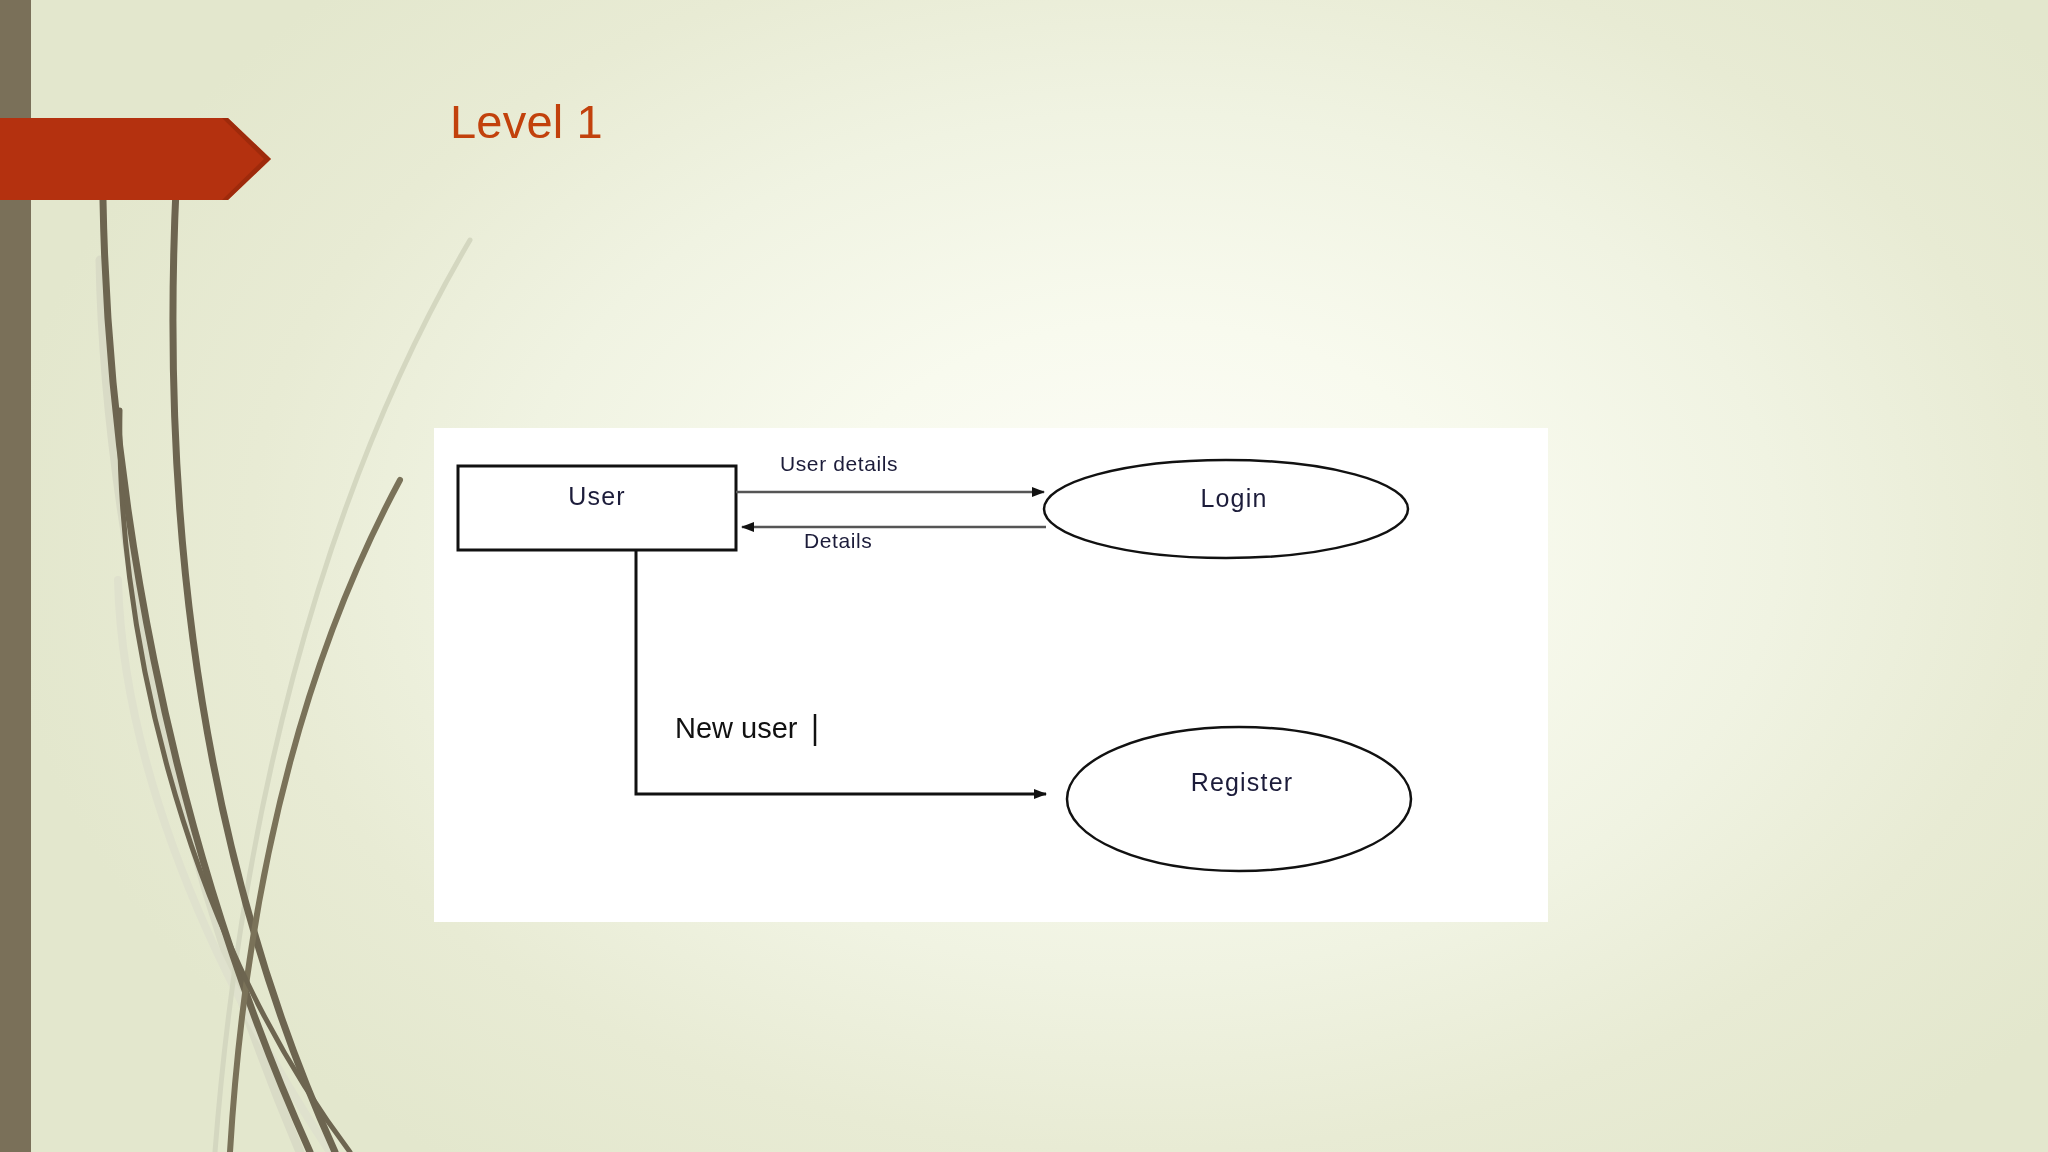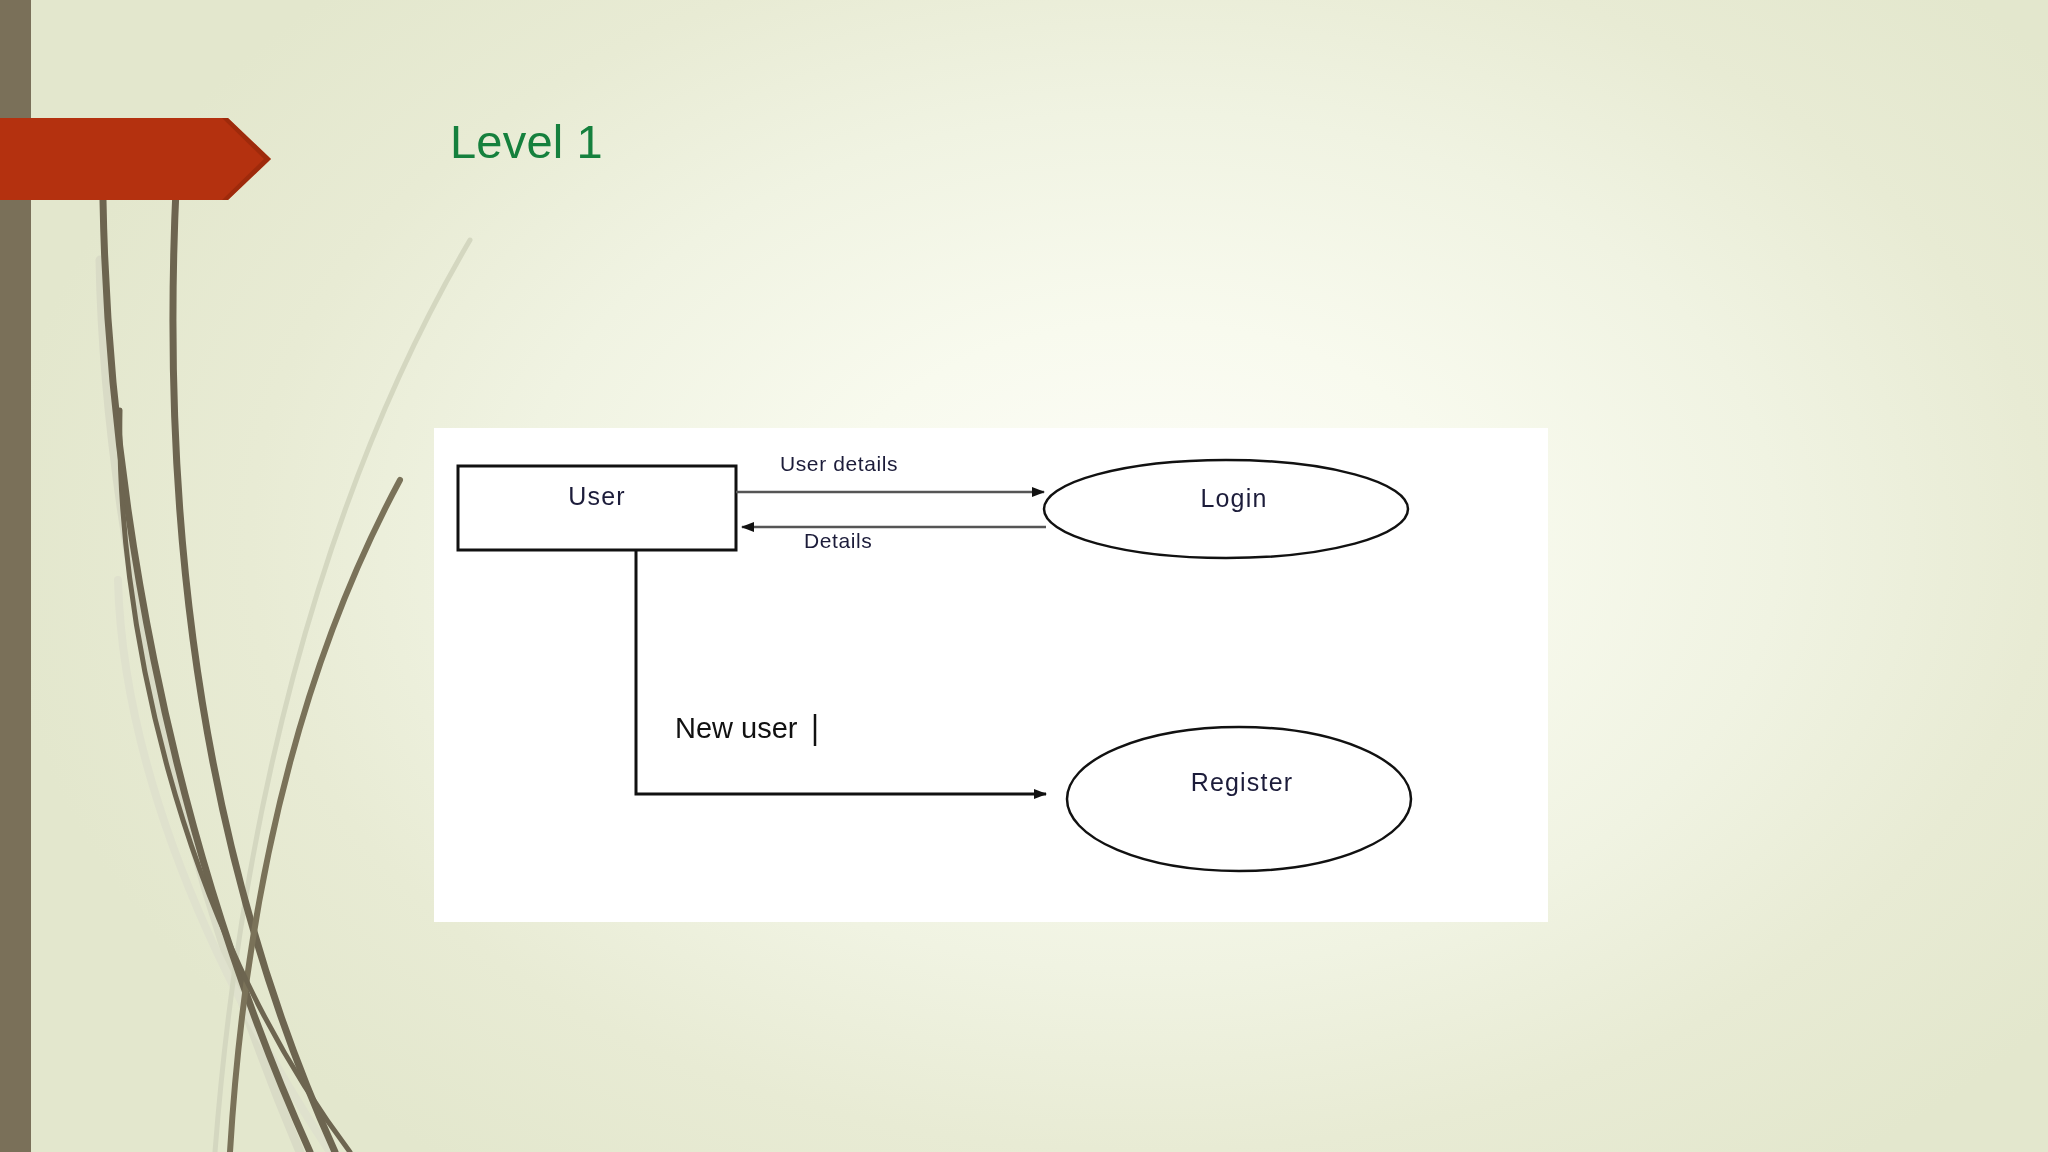--- a/index.html
+++ b/index.html
@@ -49,24 +49,24 @@
     position: absolute;
     left: 0;
     top: 118px;
     width: 271px;
     height: 82px;
   }
   
   #title {
     position: absolute;
     left: 450px;
-    top: 116px;
+    top: 96px;
     font-size: 47px;
     line-height: 1.1;
-    color: #15803d;
+    color: #c2410c;
     letter-spacing: 0.2px;
     white-space: nowrap;
   }
   
   #diagram-panel {
     position: absolute;
     left: 434px;
     top: 428px;
     width: 1114px;
     height: 494px;

